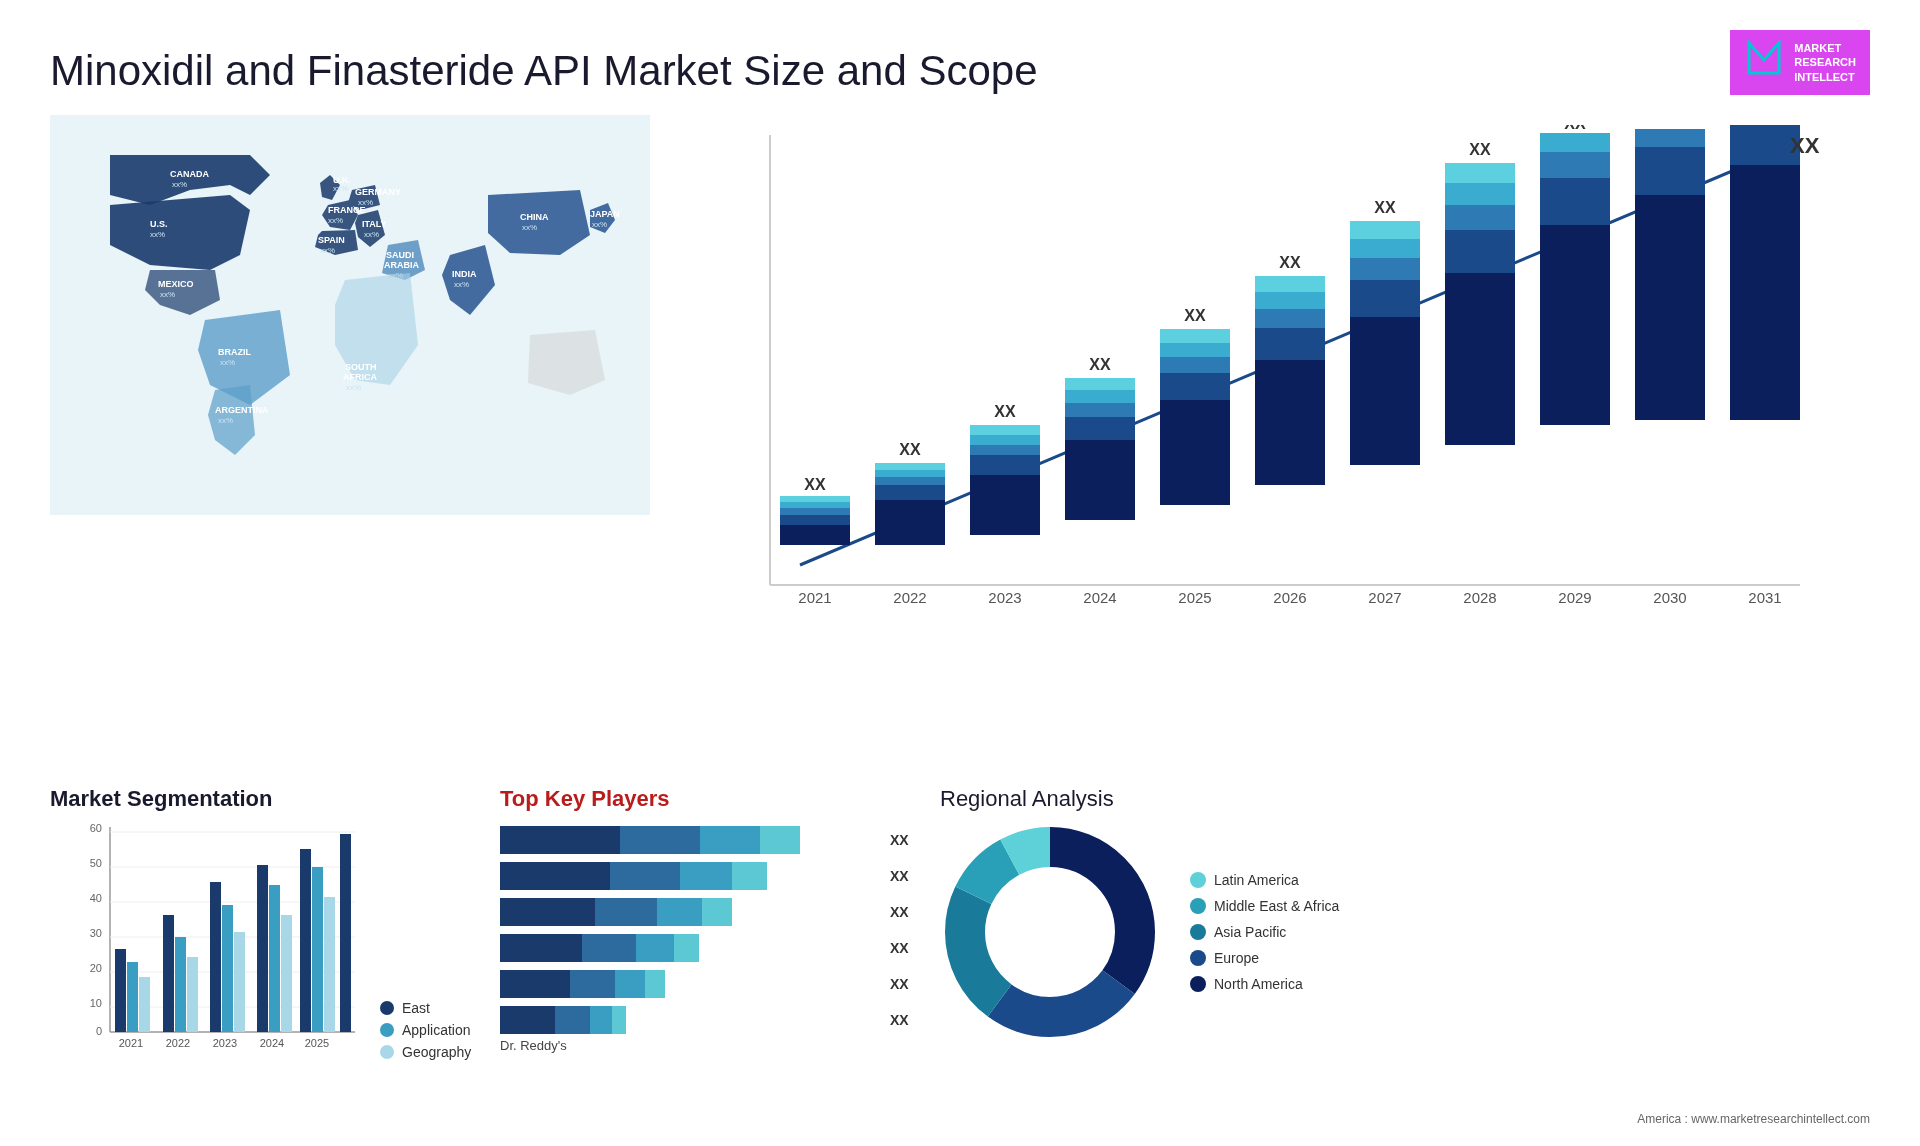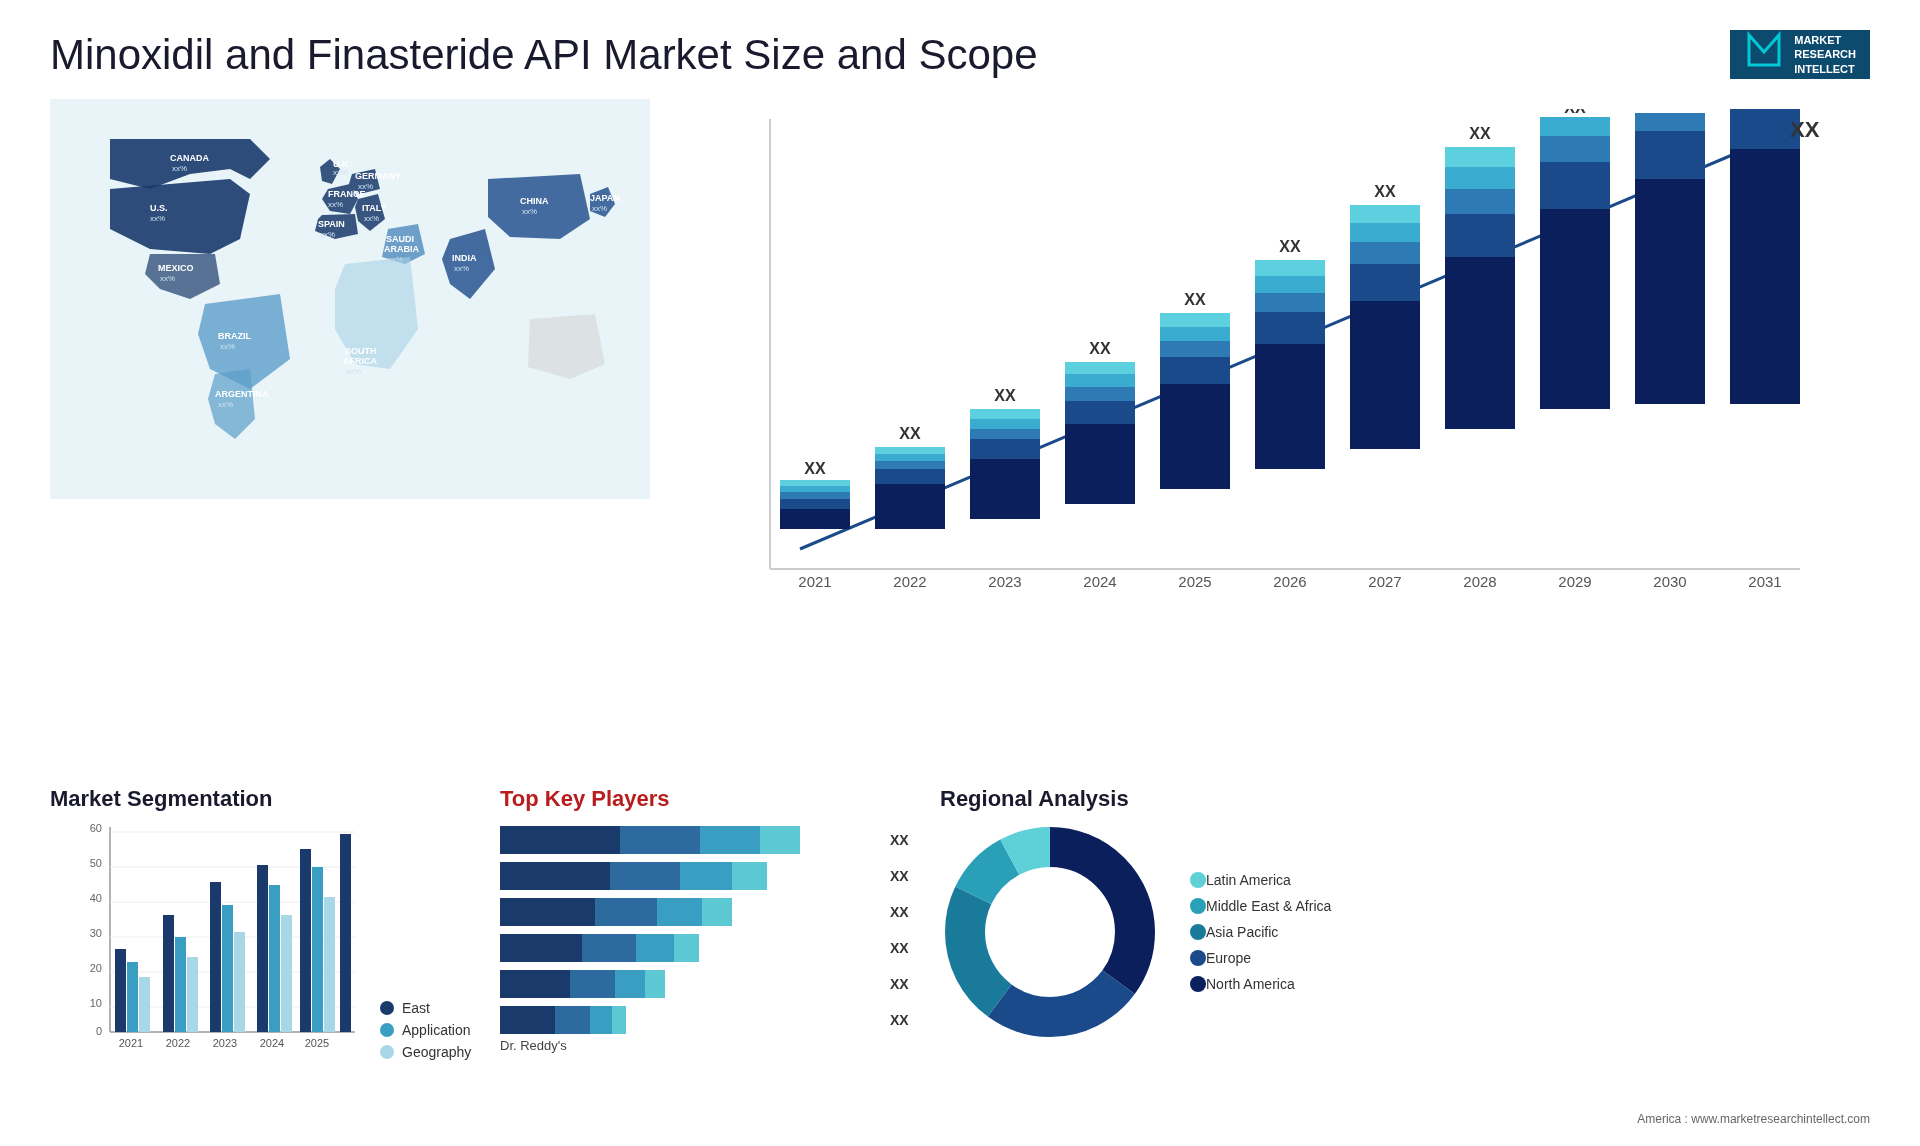--- a/index.html
+++ b/index.html
@@ -31,23 +31,23 @@
       font-size: 42px;
       font-weight: 400;
       color: #1a1a2e;
     }
     .logo-area {
       display: flex;
       flex-direction: column;
       align-items: center;
     }
     .logo-box {
-      background: #0c4a6e;
+      background: #d946ef;
       color: white;
-      padding: 0 14px;
+      padding: 8px 14px;
       display: flex;
       align-items: center;
       gap: 10px;
     }
     .logo-m {
       font-size: 36px;
       font-weight: bold;
       color: #fff;
     }
     .logo-text {
@@ -110,21 +110,21 @@
       margin-bottom: 14px;
     }
 
     
     .regional {
       flex: 1;
       position: relative;
     }
     .regional h3 {
       font-size: 22px;
-      font-weight: bold;
+      font-weight: normal;
       color: #1a1a2e;
       margin-bottom: 10px;
     }
 
     
     .source-text {
       font-size: 12px;
       color: #666;
       text-align: right;
       margin-top: 8px;
@@ -184,20 +184,21 @@
       height: 220px;
     }
     .regional-legend {
       display: flex;
       flex-direction: column;
       gap: 10px;
     }
     .regional-legend-item {
       display: flex;
       align-items: center;
+      gap: 8px;
       font-size: 14px;
       color: #333;
     }
     .regional-legend-dot {
       width: 16px;
       height: 16px;
       border-radius: 50%;
     }
 
     

